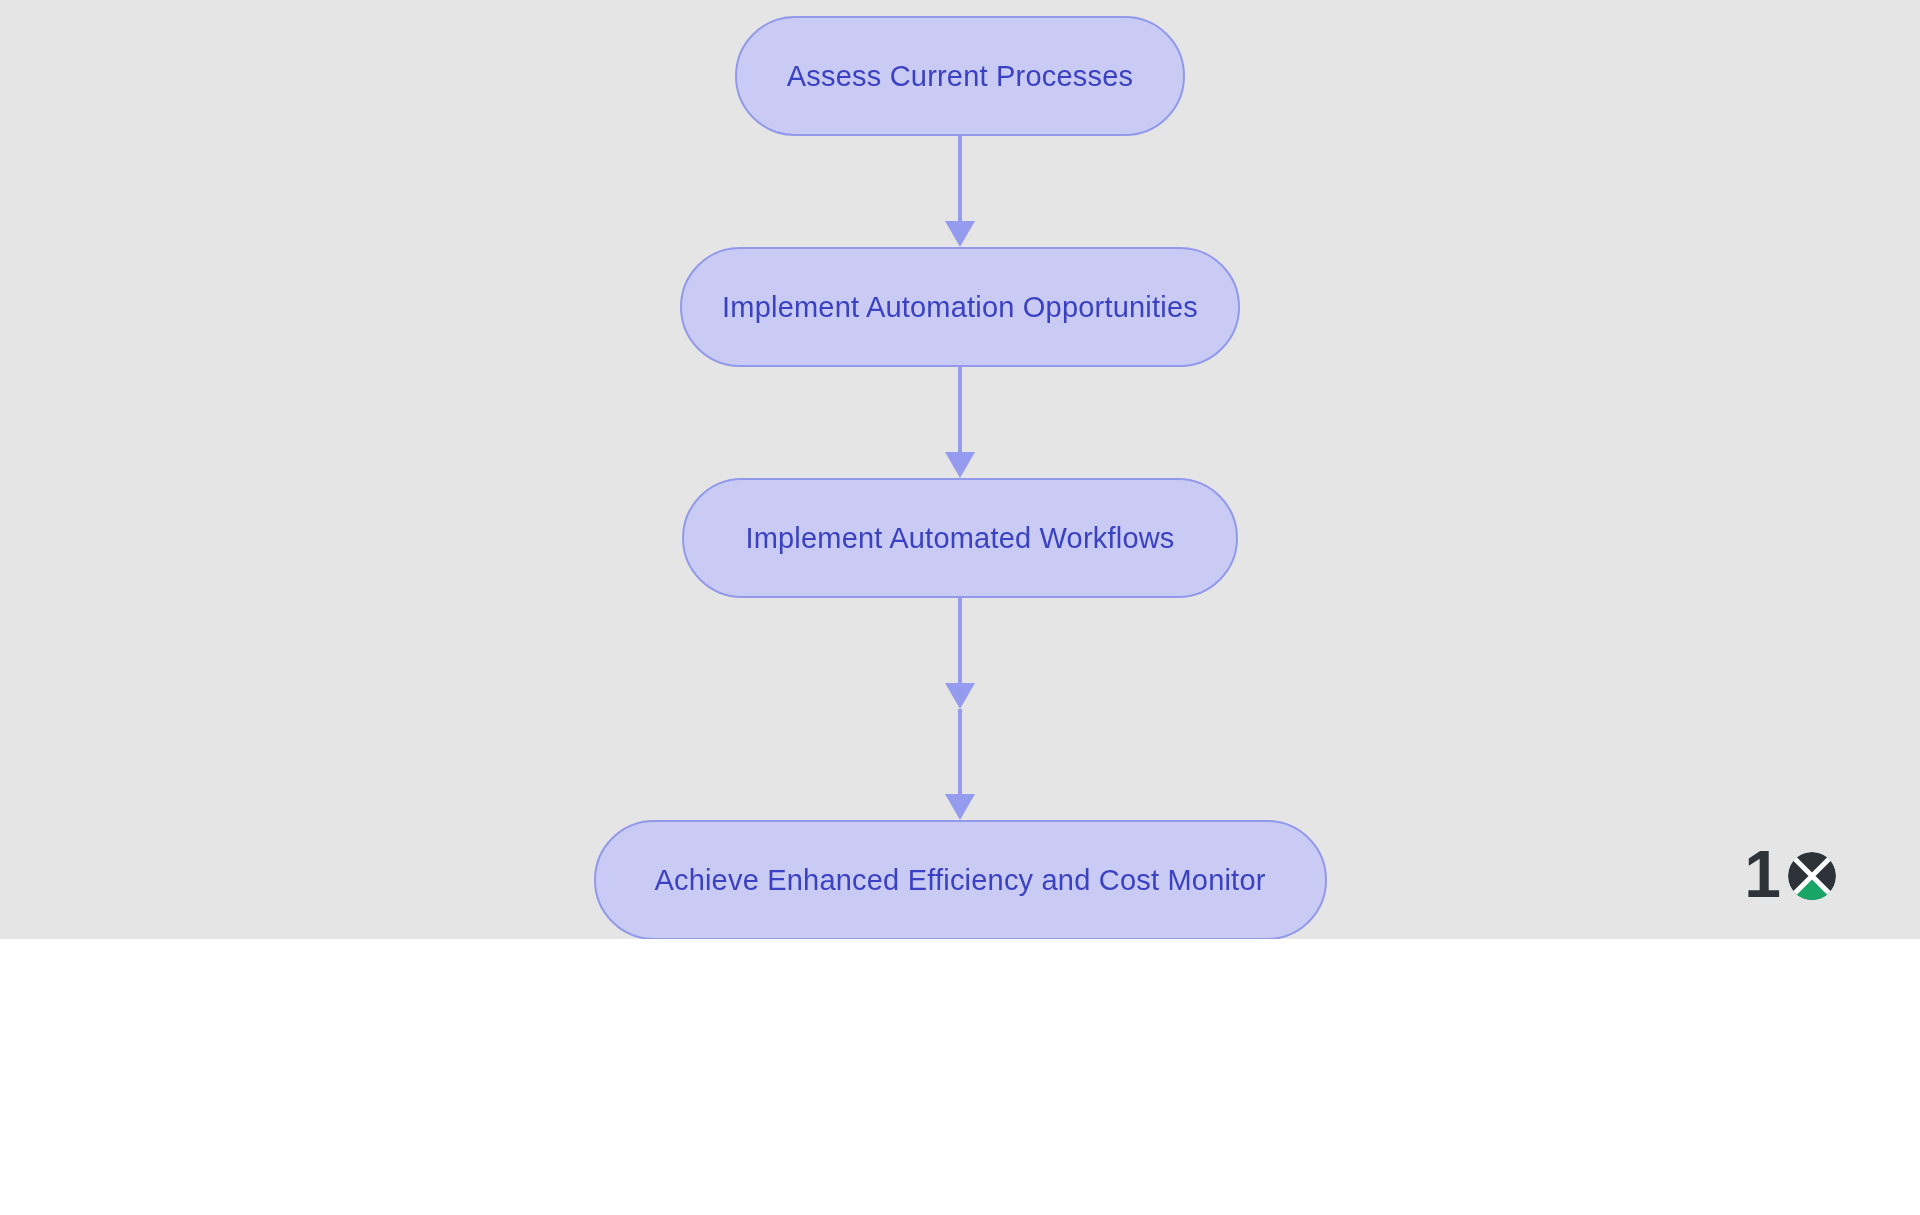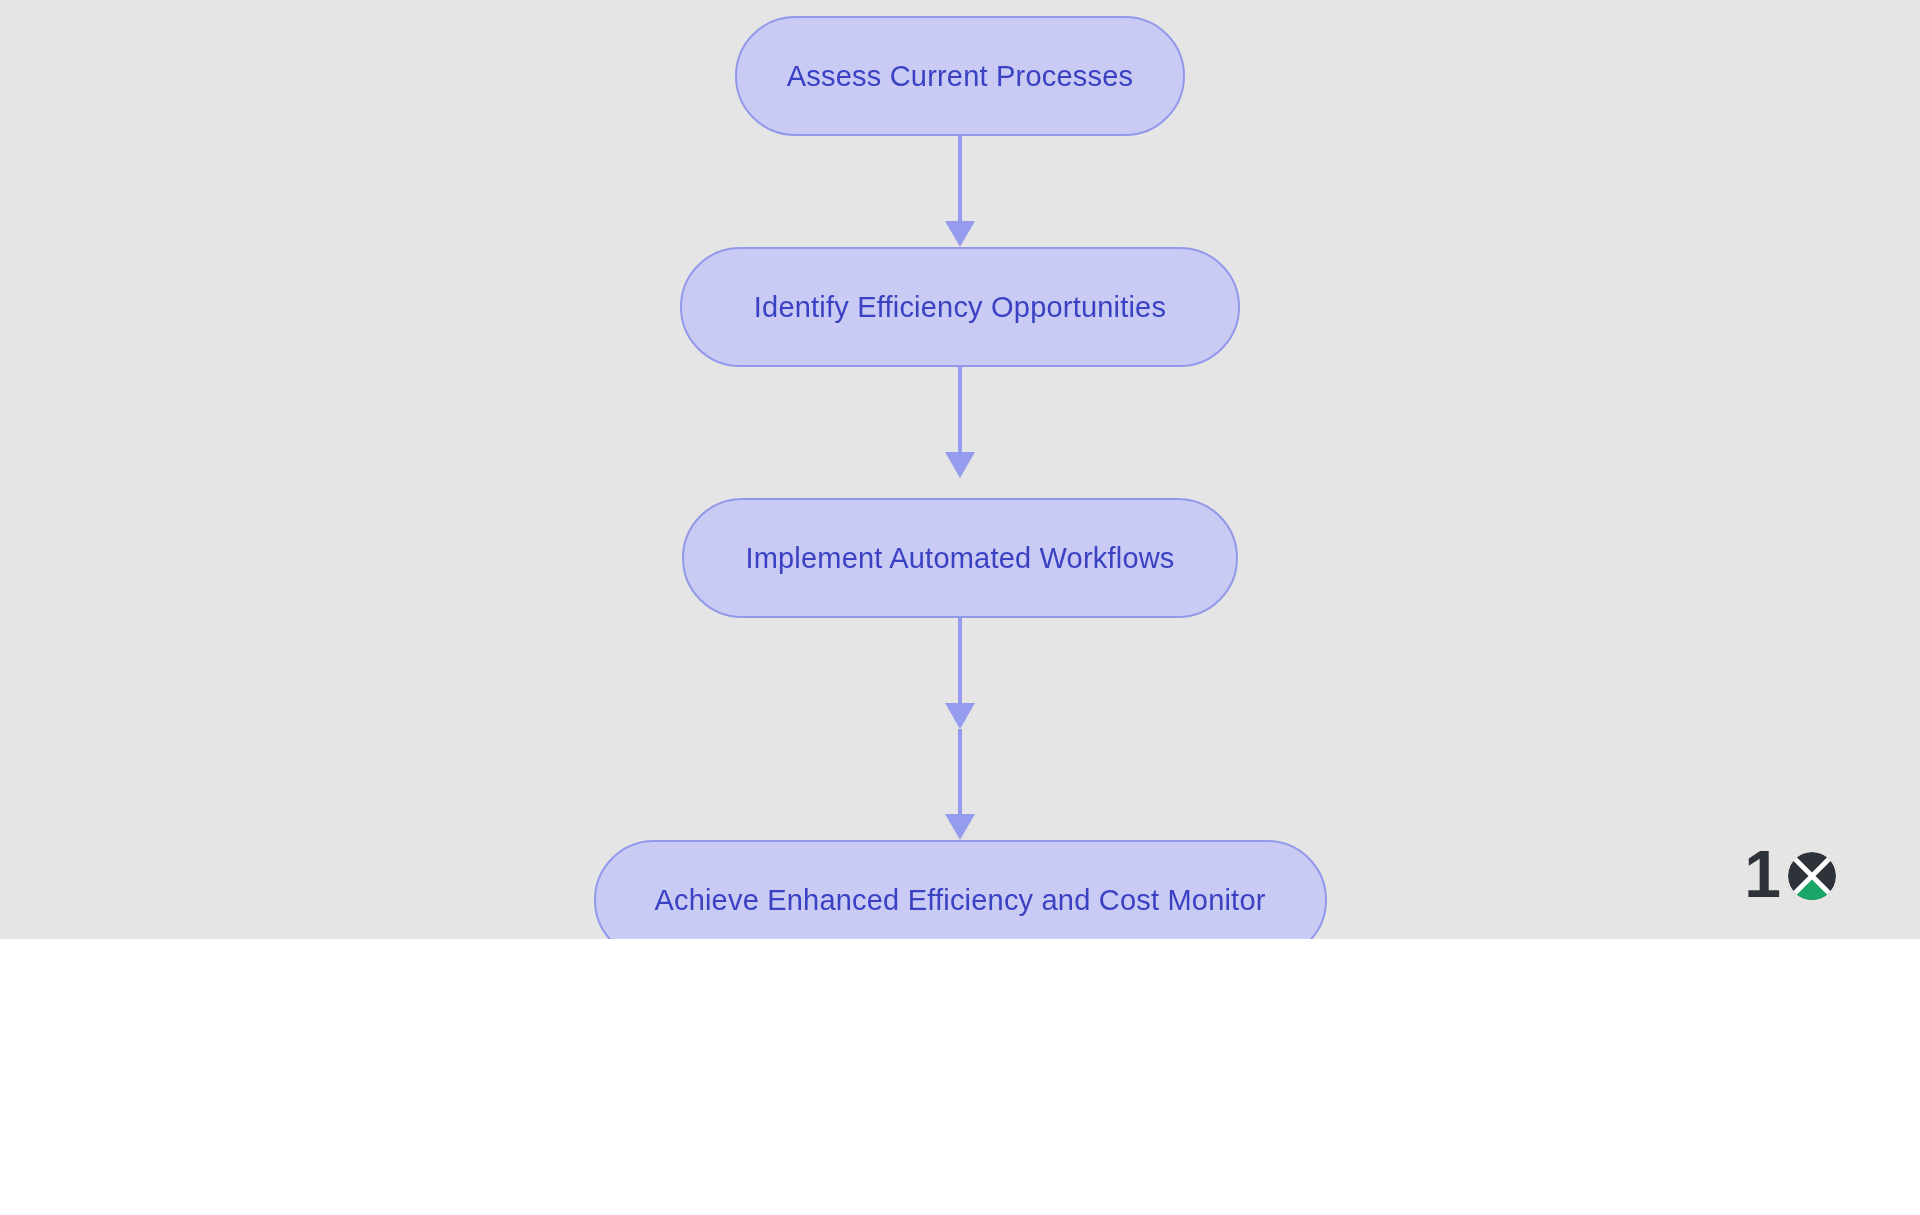--- a/index.html
+++ b/index.html
@@ -35,21 +35,21 @@
     justify-content: center;
     white-space: nowrap;
   }
   .flow-node .node-label {
     font-size: 29px;
     letter-spacing: 0.2px;
     color: var(--node-text, #3a41c3);
   }
   .node-1 { width: 450px; }
   .node-2 { width: 560px; }
-  .node-3 { width: 556px; margin-top: 20px; }
+  .node-3 { width: 556px; }
   .node-4 { width: 502px; }
   .node-5 { width: 733px; }
   .flow-arrow {
     height: 111px;
     width: 30px;
     position: relative;
     display: flex;
     justify-content: center;
   }
   .flow-arrow .shaft {
@@ -97,21 +97,21 @@
     <div class="flow-node node-1">
       <span class="node-label">Assess Current Processes</span>
     </div>
 
     <div class="flow-arrow">
       <div class="shaft"></div>
       <div class="head"></div>
     </div>
 
     <div class="flow-node node-2">
-      <span class="node-label">Identify Efficiency Opportunities</span>
+      <span class="node-label">Implement Automation Opportunities</span>
     </div>
 
     <div class="flow-arrow">
       <div class="shaft"></div>
       <div class="head"></div>
     </div>
 
     <div class="flow-node node-3">
       <span class="node-label">Implement Automated Workflows</span>
     </div>

